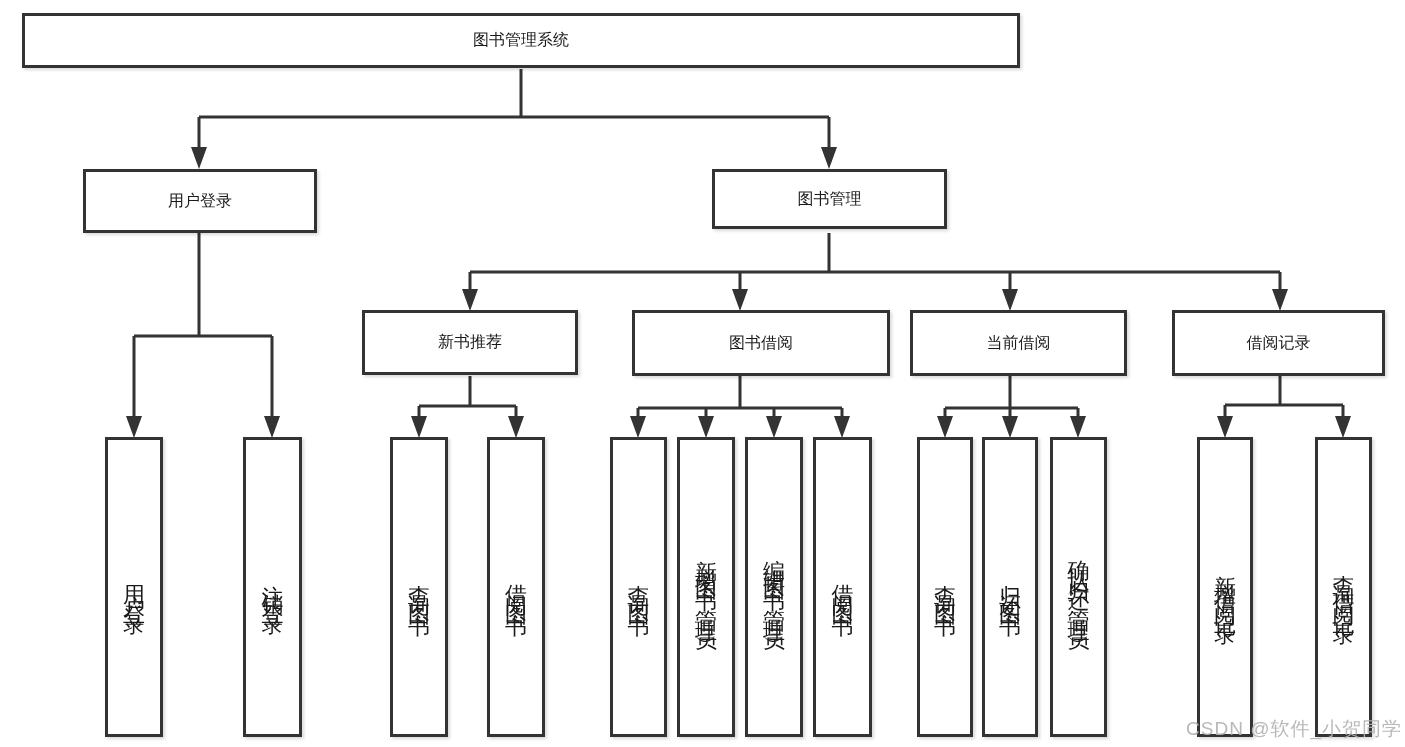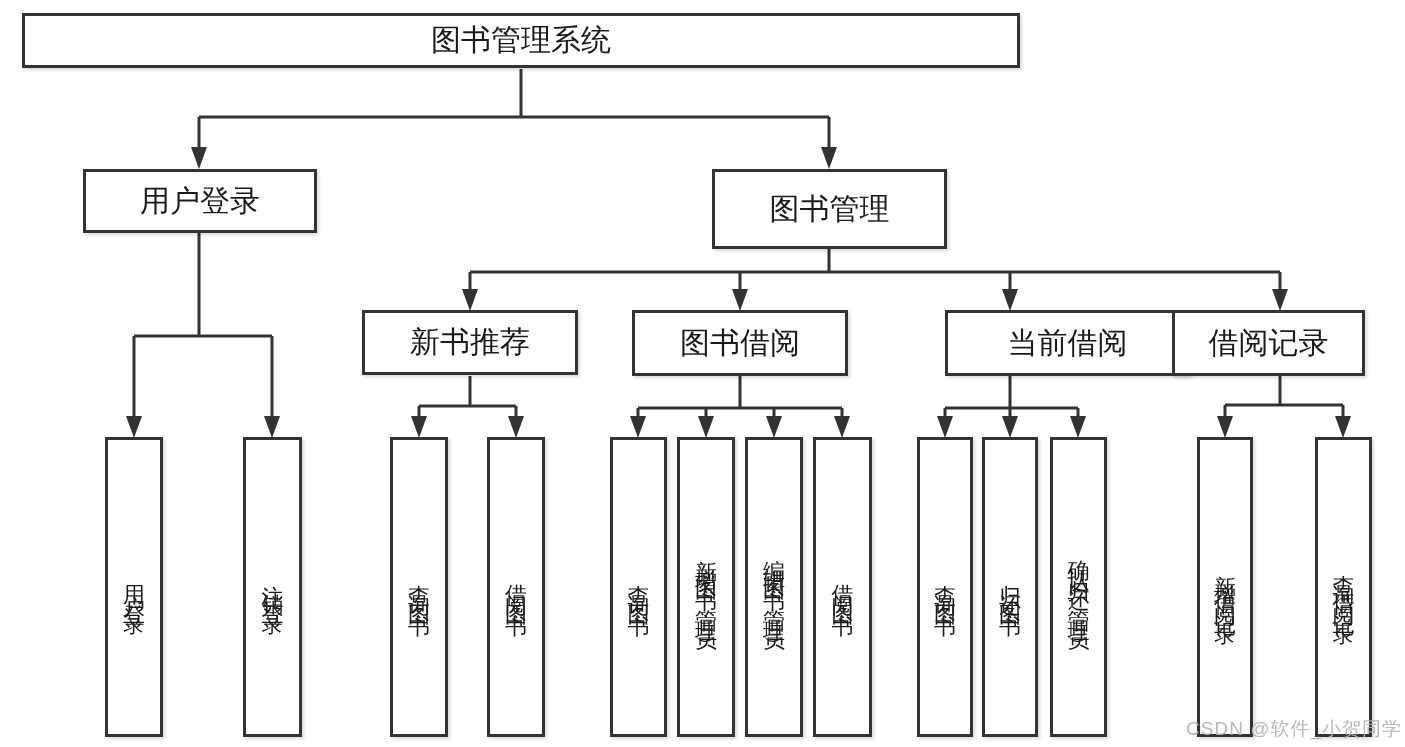--- a/index.html
+++ b/index.html
@@ -18,21 +18,21 @@
     pointer-events: none;
   }
   .box {
     position: absolute;
     box-sizing: border-box;
     border: 3px solid #333333;
     background: #ffffff;
     display: flex;
     align-items: center;
     justify-content: center;
-    font-size: 30px;
+    font-size: 16px;
     color: #1a1a1a;
     box-shadow: 2px 2px 3px rgba(0,0,0,0.15);
     z-index: 1;
   }
   .leaf {
     position: absolute;
     box-sizing: border-box;
     border: 3px solid #333333;
     background: #ffffff;
     top: 437px;
@@ -101,34 +101,34 @@
     </g>
   </svg>
 
   <div class="box" style="left:22px;top:13px;width:998px;height:55px">
     <span>图书管理系统</span>
   </div>
 
   <div class="box" style="left:83px;top:169px;width:234px;height:64px">
     <span>用户登录</span>
   </div>
-  <div class="box" style="left:712px;top:169px;width:235px;height:80px">
+  <div class="box" style="left:712px;top:169px;width:235px;height:60px">
     <span>图书管理</span>
   </div>
 
   <div class="box" style="left:362px;top:310px;width:216px;height:65px">
     <span>新书推荐</span>
   </div>
-  <div class="box" style="left:632px;top:310px;width:216px;height:66px">
+  <div class="box" style="left:632px;top:310px;width:258px;height:66px">
     <span>图书借阅</span>
   </div>
-  <div class="box" style="left:945px;top:310px;width:245px;height:66px">
+  <div class="box" style="left:910px;top:310px;width:217px;height:66px">
     <span>当前借阅</span>
   </div>
-  <div class="box" style="left:1172px;top:310px;width:193px;height:66px">
+  <div class="box" style="left:1172px;top:310px;width:213px;height:66px">
     <span>借阅记录</span>
   </div>
 
   <div class="leaf" style="left:105px;width:58px">
     <span class="vtext">用户登录</span>
   </div>
   <div class="leaf" style="left:243px;width:59px">
     <span class="vtext">注销登录</span>
   </div>
 

